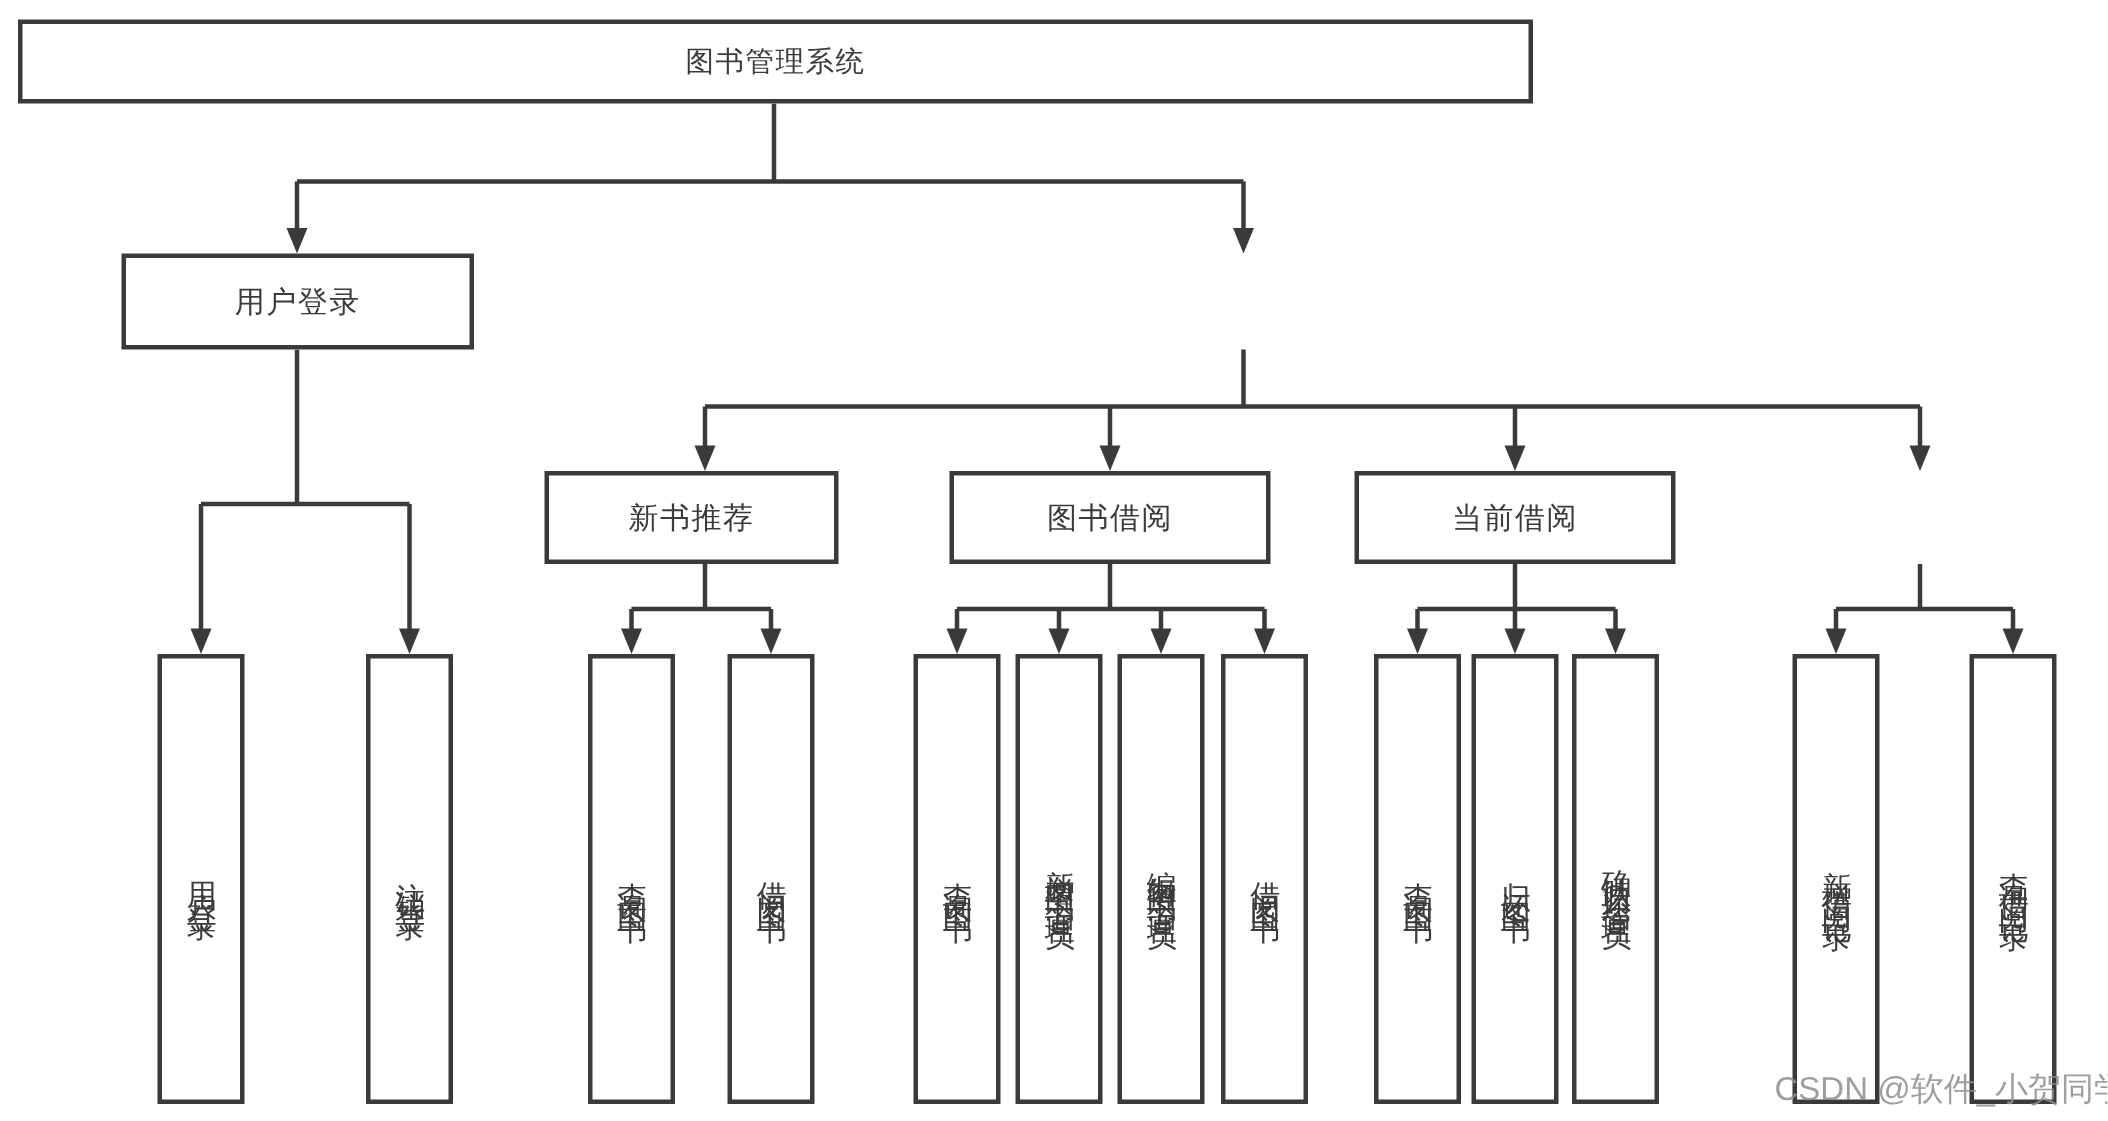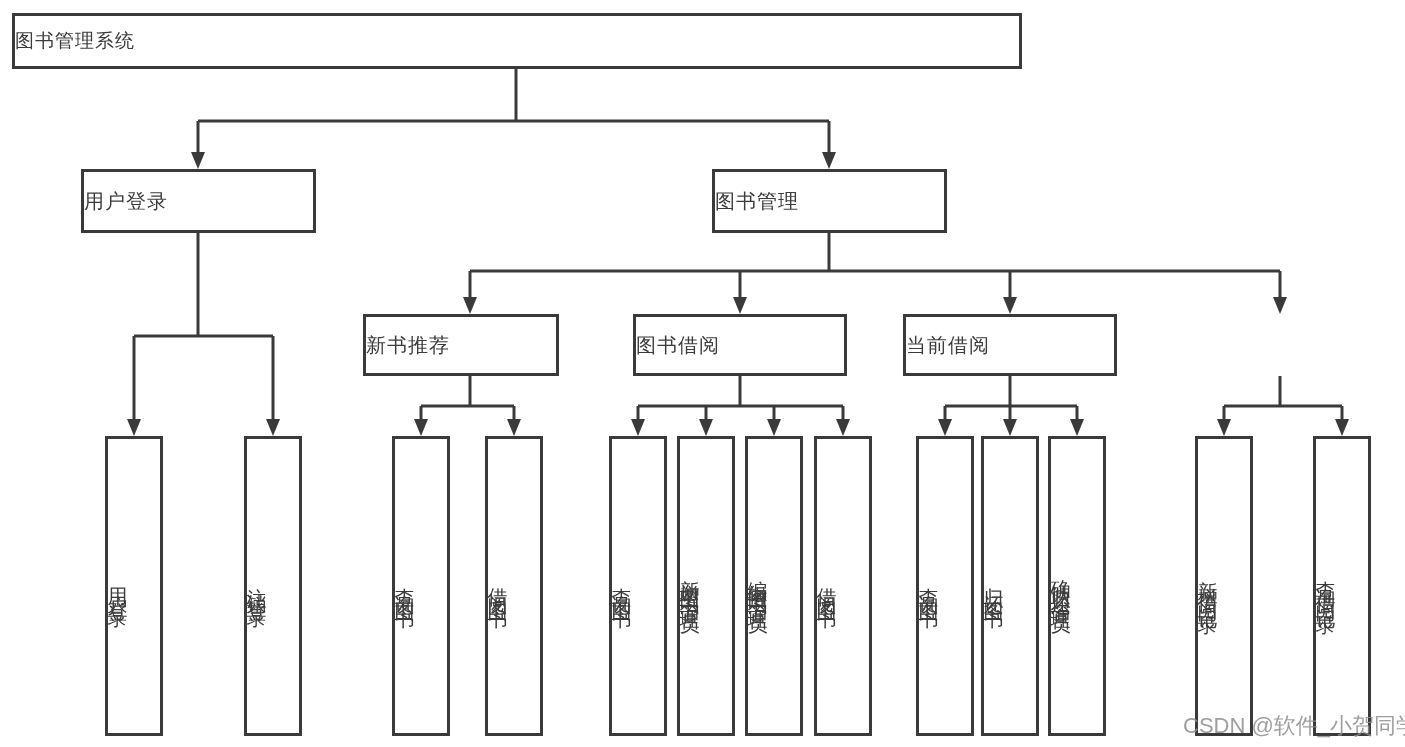--- a/index.html
+++ b/index.html
@@ -11,21 +11,21 @@
   html,body{margin:0;padding:0;background:var(--bg);}
   body{font-family:"Liberation Sans","DejaVu Sans",sans-serif;}
   .canvas{
     position:relative;width:1405px;height:747px;background:var(--bg);overflow:hidden;
   }
   .edges{position:absolute;left:0;top:0;z-index:1;}
   .edges line{stroke:var(--line);stroke-width:3;}
   .edges polygon{fill:var(--line);}
   .box{
     position:absolute;box-sizing:border-box;border:3px solid var(--line);
-    background:var(--bg);display:flex;align-items:center;justify-content:flex-start;
+    background:var(--bg);display:flex;align-items:center;justify-content:center;
     color:var(--text);z-index:2;
   }
   .box.h span{font-size:20px;letter-spacing:1px;}
   .box.root span{font-size:19px;}
   .box.v span{
     writing-mode:vertical-rl;text-orientation:mixed;
     font-size:20px;letter-spacing:7px;line-height:1;
   }
   .box.v.long span{letter-spacing:5px;}
   .watermark{
@@ -100,23 +100,20 @@
     <polygon points="1335,419 1349,419 1342,436"></polygon>
   </svg>
 
   <div class="box h root" style="left:12px;top:13px;width:1010px;height:56px">
     <span>图书管理系统</span>
   </div>
 
   <div class="box h" style="left:81px;top:169px;width:235px;height:64px">
     <span>用户登录</span>
   </div>
-  <div class="box h" style="left:712px;top:169px;width:235px;height:64px">
-    <span>图书管理</span>
-  </div>
 
   <div class="box h" style="left:363px;top:314px;width:196px;height:62px">
     <span>新书推荐</span>
   </div>
   <div class="box h" style="left:633px;top:314px;width:214px;height:62px">
     <span>图书借阅</span>
   </div>
   <div class="box h" style="left:903px;top:314px;width:214px;height:62px">
     <span>当前借阅</span>
   </div>

